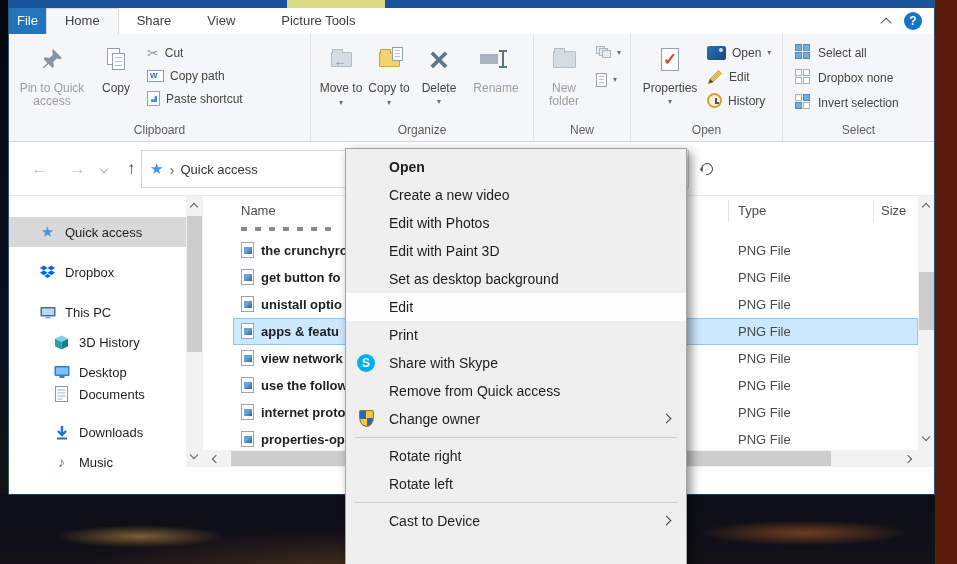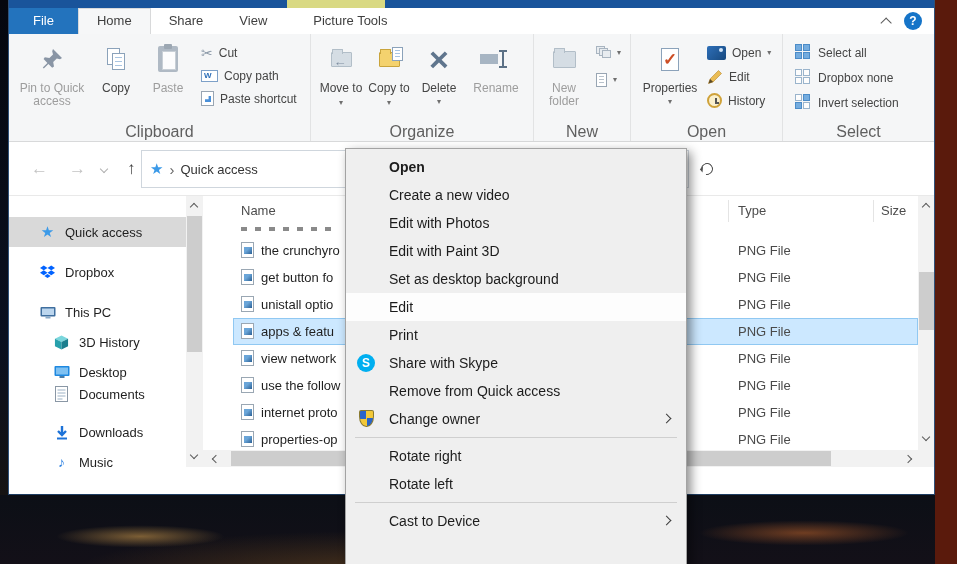--- a/index.html
+++ b/index.html
@@ -39,34 +39,34 @@
     position:absolute; left:8px; top:0; width:927px; height:495px;
     background:#fff; border-left:1px solid #30527a; border-right:1px solid #30527a;
     border-bottom:1px solid #1e3d61;
   }
   .titlebar { position:relative; height:8px; background:#19549b; }
   .titlebar .accent { position:absolute; left:278px; top:0; width:98px; height:8px; background:#d9d983; }
 
   
   .tabrow { position:relative; height:26px; background:#fff; display:flex; font-size:13px; }
   .tab { padding:0 18px; line-height:26px; color:#3f3f3f; }
-  .tab-file { background:#2373bd; color:#fff; padding:0 24px; }
+  .tab-file { background:#2373bd; color:#fff; padding:0 8px; }
   .tab-home { background:#f6f7f8; border:1px solid #d8d9da; border-bottom:none; line-height:24px; }
   .tab-picture { margin-left:10px; }
   .tabrow-right { position:absolute; right:12px; top:0; height:26px; display:flex; align-items:center; gap:16px; }
   .chev-up { width:8px; height:8px; border-top:1.6px solid #5a5a5a; border-right:1.6px solid #5a5a5a; transform:rotate(-45deg) translateY(3px); }
   .help-circle { width:18px; height:18px; border-radius:50%; background:#1574c8; color:#fff; font-size:12px; font-weight:bold; text-align:center; line-height:18px; }
 
   
   .ribbon { height:108px; background:#f5f6f7; border-bottom:1px solid #d8d9da; display:flex; }
   .group { display:flex; flex-direction:column; border-right:1px solid #e2e3e4; }
   .g-clipboard { width:302px; } .g-organize { width:223px; } .g-new { width:97px; }
   .g-open { width:152px; } .g-select { flex:1; }
   .group-content { flex:1; display:flex; padding:2px 2px 0 4px; }
-  .group-label { height:18px; text-align:center; font-size:16px; color:#5f5f5f; }
+  .group-label { height:18px; text-align:center; font-size:12px; color:#5f5f5f; }
   .bigbtn { display:flex; flex-direction:column; align-items:center; padding-top:3px; font-size:12px; line-height:13px; text-align:center; color:#454545; }
   .bigbtn .icon-area { height:40px; display:flex; align-items:center; justify-content:center; margin-bottom:3px; }
   .dim { color:#9d9d9d; }
   .smallcol { display:flex; flex-direction:column; padding-top:7px; gap:4px; margin-left:6px; }
   .smallbtn { display:flex; align-items:center; gap:6px; font-size:12px; color:#454545; height:19px; }
   .caret { font-size:8px; color:#6f6f6f; }
   .wrap-narrow { width:44px; }
 
   
   .ic { display:inline-block; position:relative; }
@@ -146,21 +146,21 @@
   .fl-header { position:absolute; top:0; left:0; right:0; height:30px; color:#4c4c4c; }
   .fl-header .h-name { position:absolute; left:38px; top:7px; }
   .fl-header .h-type { position:absolute; left:535px; top:7px; }
   .fl-header .h-size { position:absolute; left:678px; top:7px; }
   .hsep { position:absolute; top:4px; width:1px; height:22px; background:#e4e4e4; }
   .sliver { position:absolute; top:31px; left:38px; height:4px; width:90px;
     background:repeating-linear-gradient(to right,#8a8a8a 0 6px, transparent 6px 14px); }
   .rows { position:absolute; top:41px; left:0; right:16px; }
   .frow { position:relative; height:27px; line-height:27px; color:#1f1f1f; }
   .frow .fic { position:absolute; left:38px; top:5px; }
-  .frow .fname { position:absolute; left:58px; white-space:nowrap; }
+  .frow .fname { position:absolute; left:58px; white-space:nowrap;font-weight:bold; }
   .frow .ftype { position:absolute; left:535px; color:#4a4a4a; }
   .frow.sel { background:#cce8ff; outline:1px solid #90c8f2; outline-offset:-1px; margin-left:30px; }
   .frow.sel .fic { left:8px; } .frow.sel .fname { left:28px; } .frow.sel .ftype { left:505px; }
   .fileicon { width:13px; height:16px; background:#fff; border:1px solid #9aa7b3; position:relative; }
   .fileicon::after { content:""; position:absolute; left:2px; top:4px; width:8px; height:7px; background:linear-gradient(135deg,#6aa5d8 40%,#2a5f93); }
   .vscroll { position:absolute; right:0; top:0; width:16px; height:254px; background:#f2f2f2; }
   .hscroll { position:absolute; left:0; bottom:0; height:17px; right:0; background:#f2f2f2; }
   .hthumb { position:absolute; top:1px; height:15px; background:#cdcdcd; }
 
   
@@ -233,26 +233,20 @@
         </div>
         <div class="bigbtn" style="width:50px">
           <span class="icon-area">
               <span class="ic pages">
                 <span class="pg b"></span>
                 <span class="pg f"></span>
               </span>
             </span>
           <span>Copy</span>
         </div>
-        <div class="bigbtn dim" style="width:54px">
-          <span class="icon-area">
-              <span class="ic clip gray"></span>
-            </span>
-          <span>Paste</span>
-        </div>
         <div class="smallcol">
           <div class="smallbtn dim">
             <span class="glyph-cut">✂</span>
             <span>Cut</span>
           </div>
           <div class="smallbtn">
             <span class="ic cpath">W</span>
             <span>Copy path</span>
           </div>
           <div class="smallbtn dim">

